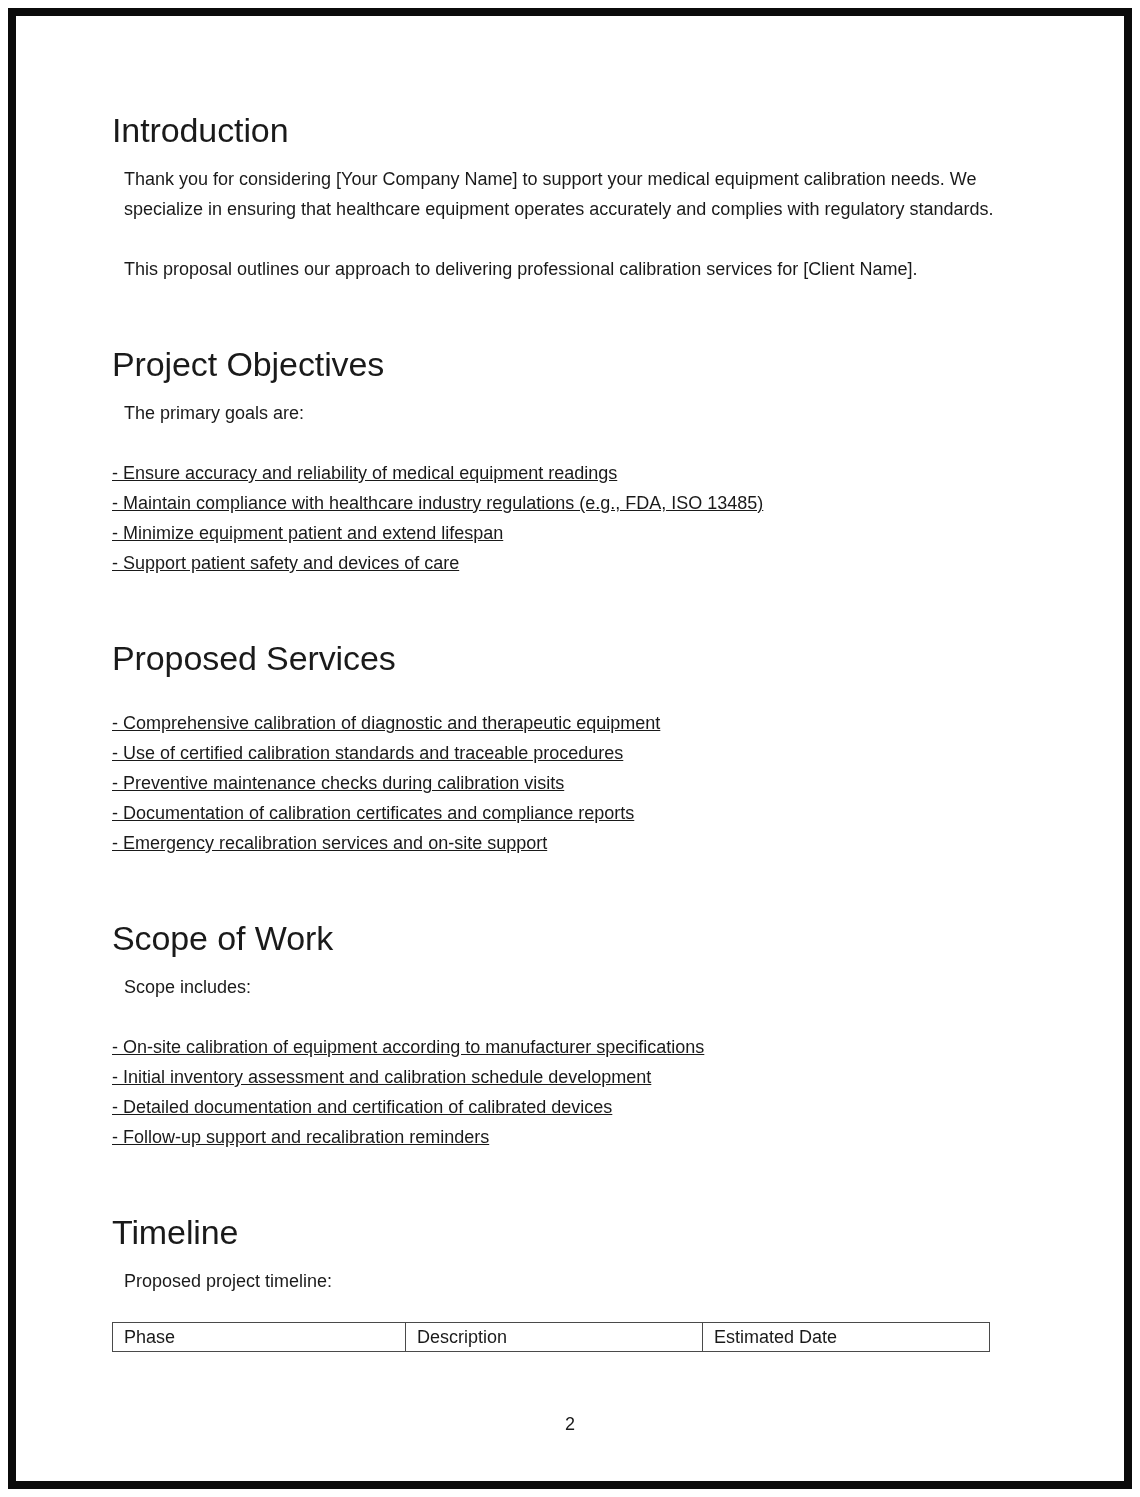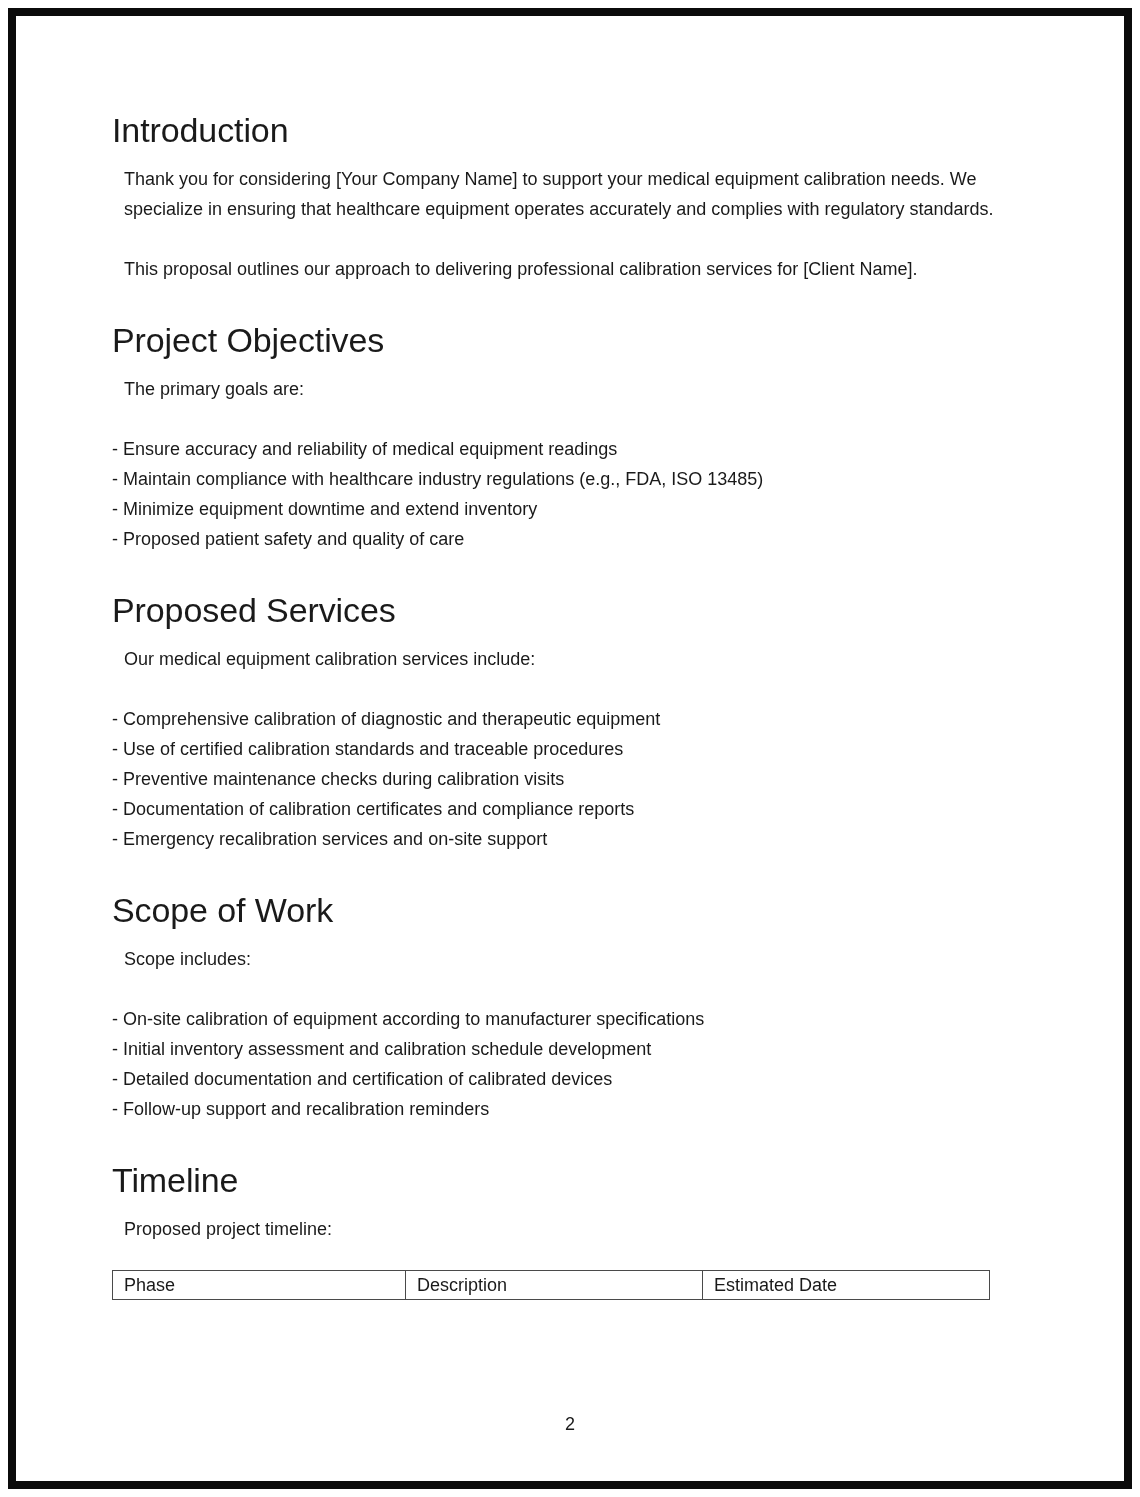--- a/index.html
+++ b/index.html
@@ -49,38 +49,39 @@
     font-family: "Liberation Sans", sans-serif;
     font-weight: 400;
     font-size: 34px;
     line-height: 40px;
     letter-spacing: -0.1px;
     color: #1a1a1a;
     margin: 0 0 14px 0;
   }
 
   .section:not(:first-child) h1.section-heading {
-    margin-top: 36px;
+    margin-top: 60px;
   }
 
   p.body-text {
     font-size: 18px;
     line-height: 30px;
     color: #1a1a1a;
     margin: 0 0 0 12px;
   }
 
   p.body-text + p.body-text {
     margin-top: 30px;
   }
 
   ul.dash-list {
     list-style: none;
     margin: 30px 0 0 0;
     padding: 0;
+    text-decoration: underline;
   }
 
   ul.dash-list li {
     font-size: 18px;
     line-height: 30px;
     color: #1a1a1a;
     white-space: nowrap;
   }
 
   
@@ -136,28 +137,27 @@
         <p class="body-text">Thank you for considering [Your Company Name] to support your medical equipment calibration needs. We specialize in ensuring that healthcare equipment operates accurately and complies with regulatory standards.</p>
         <p class="body-text">This proposal outlines our approach to delivering professional calibration services for [Client Name].</p>
       </section>
 
       <section class="section">
         <h1 class="section-heading">Project Objectives</h1>
         <p class="body-text">The primary goals are:</p>
         <ul class="dash-list">
           <li>- Ensure accuracy and reliability of medical equipment readings</li>
           <li>- Maintain compliance with healthcare industry regulations (e.g., FDA, ISO 13485)</li>
-          <li>- Minimize equipment downtime and extend inventory</li>
-          <li>- Proposed patient safety and quality of care</li>
+          <li>- Minimize equipment patient and extend lifespan</li>
+          <li>- Support patient safety and devices of care</li>
         </ul>
       </section>
 
       <section class="section">
         <h1 class="section-heading">Proposed Services</h1>
-        <p class="body-text">Our medical equipment calibration services include:</p>
         <ul class="dash-list">
           <li>- Comprehensive calibration of diagnostic and therapeutic equipment</li>
           <li>- Use of certified calibration standards and traceable procedures</li>
           <li>- Preventive maintenance checks during calibration visits</li>
           <li>- Documentation of calibration certificates and compliance reports</li>
           <li>- Emergency recalibration services and on-site support</li>
         </ul>
       </section>
 
       <section class="section">

